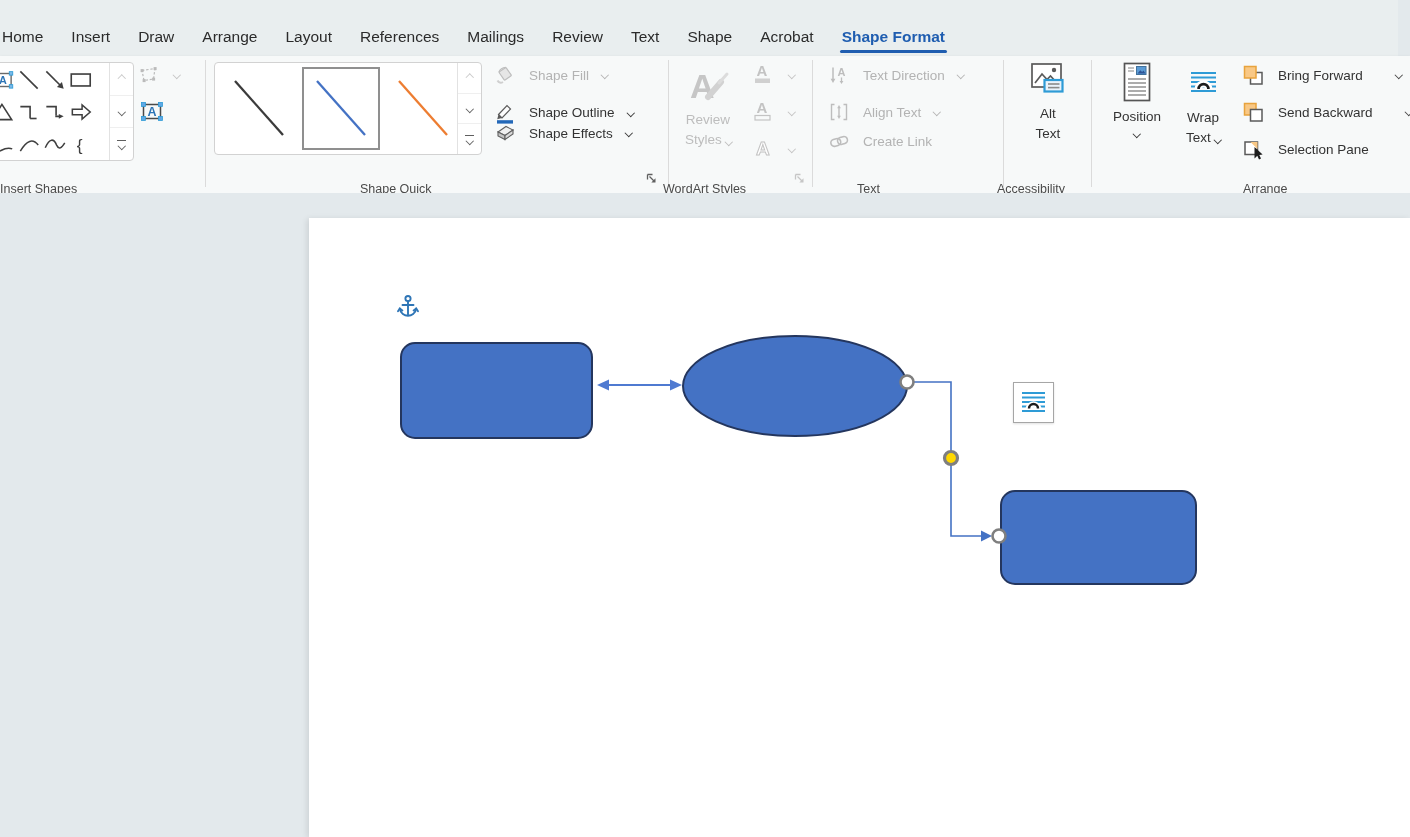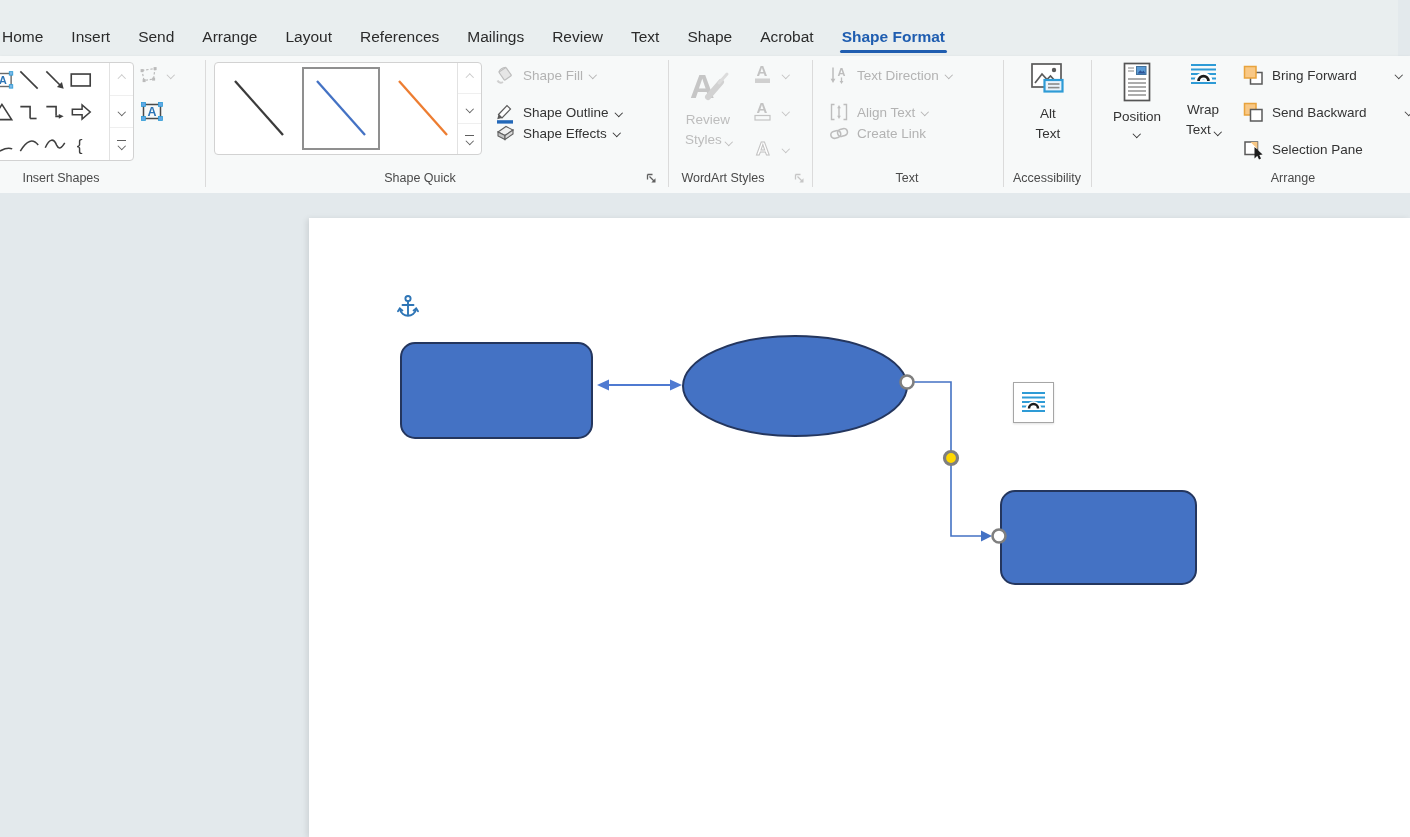--- a/index.html
+++ b/index.html
@@ -5,53 +5,53 @@
 *{box-sizing:border-box;margin:0;padding:0}
 html,body{width:1410px;height:837px;overflow:hidden;font-family:"Liberation Sans",sans-serif;background:#E3E9EC}
 
 .tabbar{position:absolute;left:0;top:0;width:1410px;height:56px;background:#E9EEEF;display:flex;align-items:flex-end;padding-left:0;margin-left:-12px}
 .tab{font-size:15.5px;color:#2b2b2b;padding:6px 14px 10px;white-space:nowrap;cursor:default}
 .tab.active{color:#1F5DB0;font-weight:700;position:relative}
 .tab.active::after{content:"";position:absolute;left:12px;right:12px;bottom:3px;height:3px;background:#1F5DB0;border-radius:2px}
 
 .ribbon{position:absolute;left:0;top:56px;width:1410px;height:137px;background:#F7F9F9;box-shadow:0 2px 4px rgba(0,0,0,.15)}
 .sep{position:absolute;top:4px;height:127px;width:1px;background:#DBDBDB}
-.glabel{position:absolute;top:115px;font-size:12.5px;color:#4a4a4a;white-space:nowrap;text-align:center}
+.glabel{position:absolute;top:126px;font-size:12.5px;color:#4a4a4a;white-space:nowrap;text-align:left}
 .gallery{position:absolute;background:#fff;border:1px solid #D2D2D2;border-radius:4px}
 .gscroll{position:absolute;right:0;top:0;bottom:0;width:24px;border-left:1px solid #E2E2E2;display:flex;flex-direction:column}
 .gsbtn{flex:1;display:flex;flex-direction:column;align-items:center;justify-content:center;border-bottom:1px solid #EFEFEF;color:#5f5f5f;cursor:default}
 .gsbtn:last-child{border-bottom:none}
 .gsbtn.dim{color:#C9C9C9}
 .cv{width:7px;height:7px;border-right:1.6px solid currentColor;border-bottom:1.6px solid currentColor;transform:rotate(45deg);display:inline-block}
 .cv.up{transform:rotate(-135deg)}
 .cv.small{width:5.5px;height:5.5px;border-width:1.4px}
 .morebar{width:9px;height:1.6px;background:currentColor;margin-bottom:2px}
 .g1grid{position:absolute;left:3px;top:1px;width:106px;display:grid;grid-template-columns:repeat(4,26px);grid-auto-rows:32px}
 .gcell{display:flex;align-items:center;justify-content:center;cursor:default}
 .tile{position:absolute;top:4px;width:78px;height:83px;background:#fff;display:flex;align-items:center;justify-content:center;cursor:default}
 .tile.sel{border:2px solid #8F8F8F}
-.rrow{position:absolute;display:flex;align-items:center;gap:7px;font-size:13.5px;color:#333;white-space:nowrap;cursor:default}
+.rrow{position:absolute;display:flex;align-items:center;gap:13px;font-size:13.5px;color:#333;white-space:nowrap;cursor:default}
 .rrow.dis{color:#B3B3B3}
 .bigbtn{position:absolute;display:flex;flex-direction:column;align-items:center;font-size:13.5px;color:#333;cursor:default}
 .bigbtn.dis{color:#BDBDBD}
 .bigbtn .l{line-height:20px}
 .launcher{position:absolute;width:14px;height:14px;cursor:default}
 
 .workspace{position:absolute;left:0;top:193px;width:1410px;height:644px;background:#E3E9EC}
 .page{position:absolute;left:309px;top:25px;width:1101px;height:619px;background:#fff;box-shadow:-2px 1px 6px rgba(0,0,0,.10)}
 .canvas-svg{position:absolute;left:0;top:0}
 .layout-opt{position:absolute;left:704px;top:164px;width:41px;height:41px;background:#fff;border:1px solid #A6A6A6;display:flex;align-items:center;justify-content:center;box-shadow:0 1px 2px rgba(0,0,0,.12);cursor:default}
 </style>
 </head>
 <body>
 
 <div class="tabbar">
   <div class="tab">Home</div>
   <div class="tab">Insert</div>
-  <div class="tab">Send</div>
+  <div class="tab">Draw</div>
   <div class="tab">Arrange</div>
   <div class="tab">Layout</div>
   <div class="tab">References</div>
   <div class="tab">Mailings</div>
   <div class="tab">Review</div>
   <div class="tab">Text</div>
   <div class="tab">Shape</div>
   <div class="tab">Acrobat</div>
   <div class="tab active">Shape Format</div>
 </div>
@@ -299,21 +299,21 @@
     <svg width="22" height="22" viewBox="0 0 22 22">
         <path d="M6.5,3.5 H3.5 V18.5 H6.5" fill="none" stroke="#BDBDBD" stroke-width="1.4"></path>
         <path d="M15.5,3.5 H18.5 V18.5 H15.5" fill="none" stroke="#BDBDBD" stroke-width="1.4"></path>
         <line x1="11" y1="7" x2="11" y2="15" stroke="#BDBDBD" stroke-width="1.4"></line>
         <polygon points="11,4 9.2,7.2 12.8,7.2" fill="#BDBDBD"></polygon>
         <polygon points="11,18 9.2,14.8 12.8,14.8" fill="#BDBDBD"></polygon>
       </svg>
     <span>Align Text</span>
     <span class="cv small"></span>
   </div>
-  <div class="rrow dis" style="left:828px;top:66px">
+  <div class="rrow dis" style="left:828px;top:74px">
     <svg width="22" height="22" viewBox="0 0 22 22">
         <g transform="rotate(-16 11 11)" fill="none" stroke="#BDBDBD" stroke-width="1.6">
           <rect x="2.5" y="8" width="10" height="7" rx="3.5"></rect>
           <rect x="9.5" y="8" width="10" height="7" rx="3.5"></rect>
         </g>
       </svg>
     <span>Create Link</span>
   </div>
   <div class="glabel" style="left:857px;width:100px">Text</div>
   <div class="sep" style="left:1003px"></div>
@@ -343,21 +343,21 @@
         <line x1="6" y1="17" x2="24" y2="17" stroke="#888" stroke-width="1.4"></line>
         <line x1="6" y1="21" x2="24" y2="21" stroke="#888" stroke-width="1.4"></line>
         <line x1="6" y1="25" x2="24" y2="25" stroke="#888" stroke-width="1.4"></line>
         <line x1="6" y1="29" x2="24" y2="29" stroke="#888" stroke-width="1.4"></line>
         <line x1="6" y1="33" x2="24" y2="33" stroke="#888" stroke-width="1.4"></line>
       </svg>
     <span class="l" style="margin-top:5px">Position</span>
     <span class="cv small" style="margin-top:4px"></span>
   </div>
 
-  <div class="bigbtn" style="left:1174px;top:6px;width:58px">
+  <div class="bigbtn" style="left:1174px;top:14px;width:58px">
     <svg width="27" height="26" viewBox="0 0 27 26">
         <g stroke="#2E9BD6" stroke-width="2">
           <line x1="1" y1="3" x2="26" y2="3"></line>
           <line x1="1" y1="7.5" x2="26" y2="7.5"></line>
           <line x1="1" y1="12" x2="26" y2="12"></line>
           <line x1="1" y1="16.5" x2="26" y2="16.5"></line>
           <line x1="1" y1="21" x2="26" y2="21"></line>
         </g>
         <path d="M8.2,19 A5.3,5.3 0 0 1 18.8,19" fill="none" stroke="#fff" stroke-width="7"></path>
         <path d="M8.6,19 A4.9,4.9 0 0 1 18.4,19" fill="none" stroke="#1d1d1d" stroke-width="2.7"></path>

